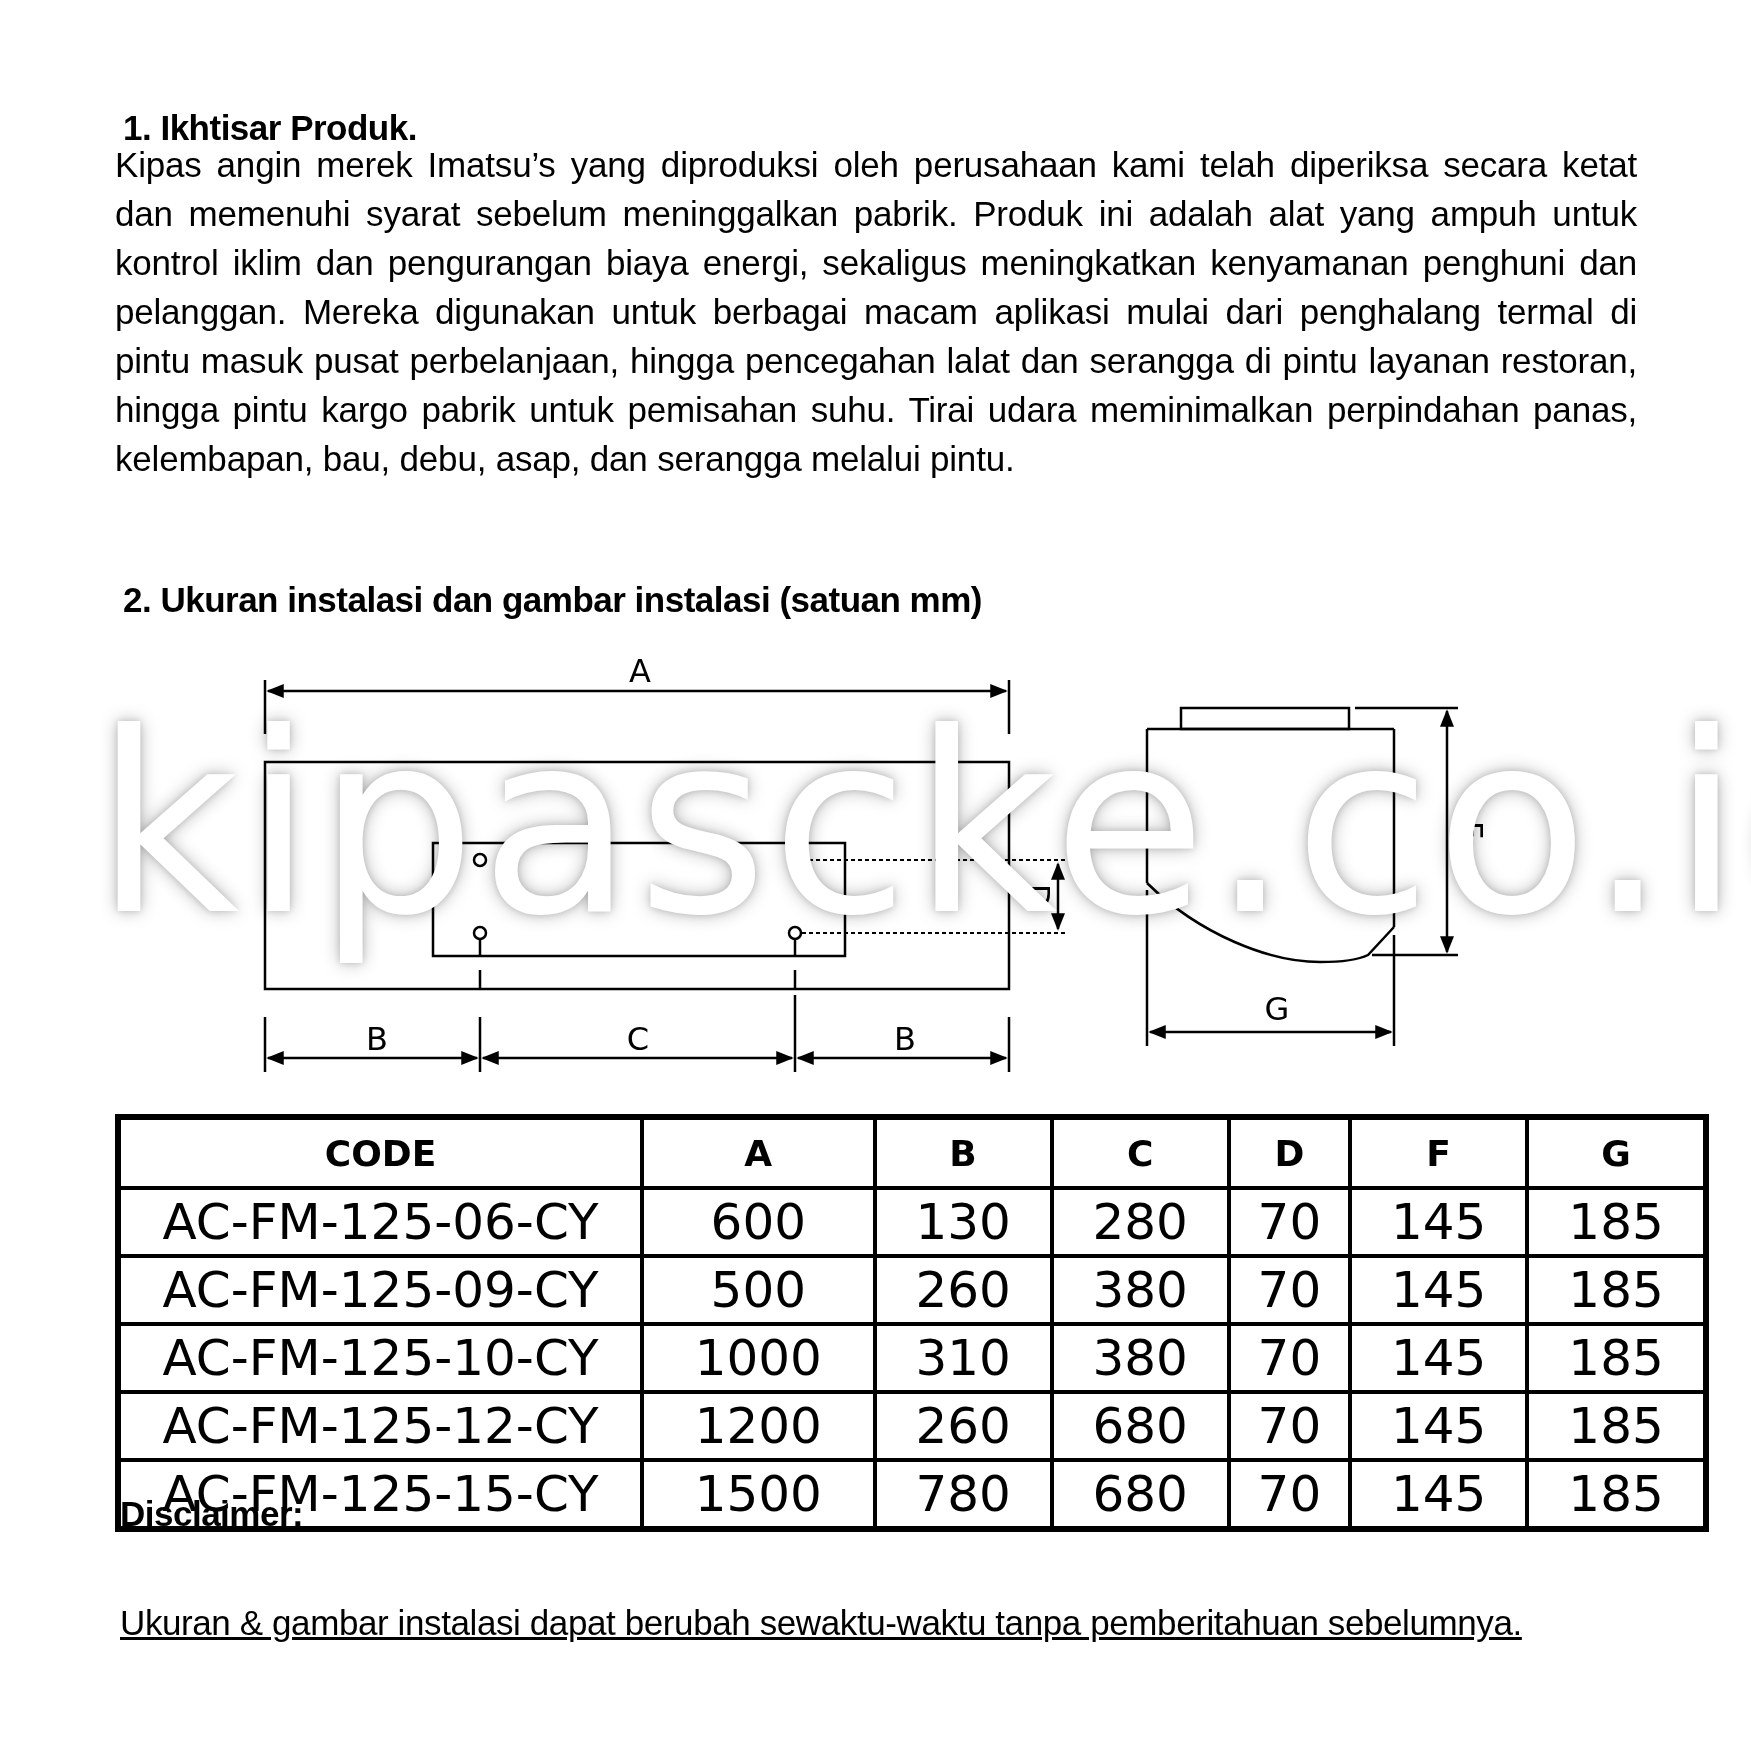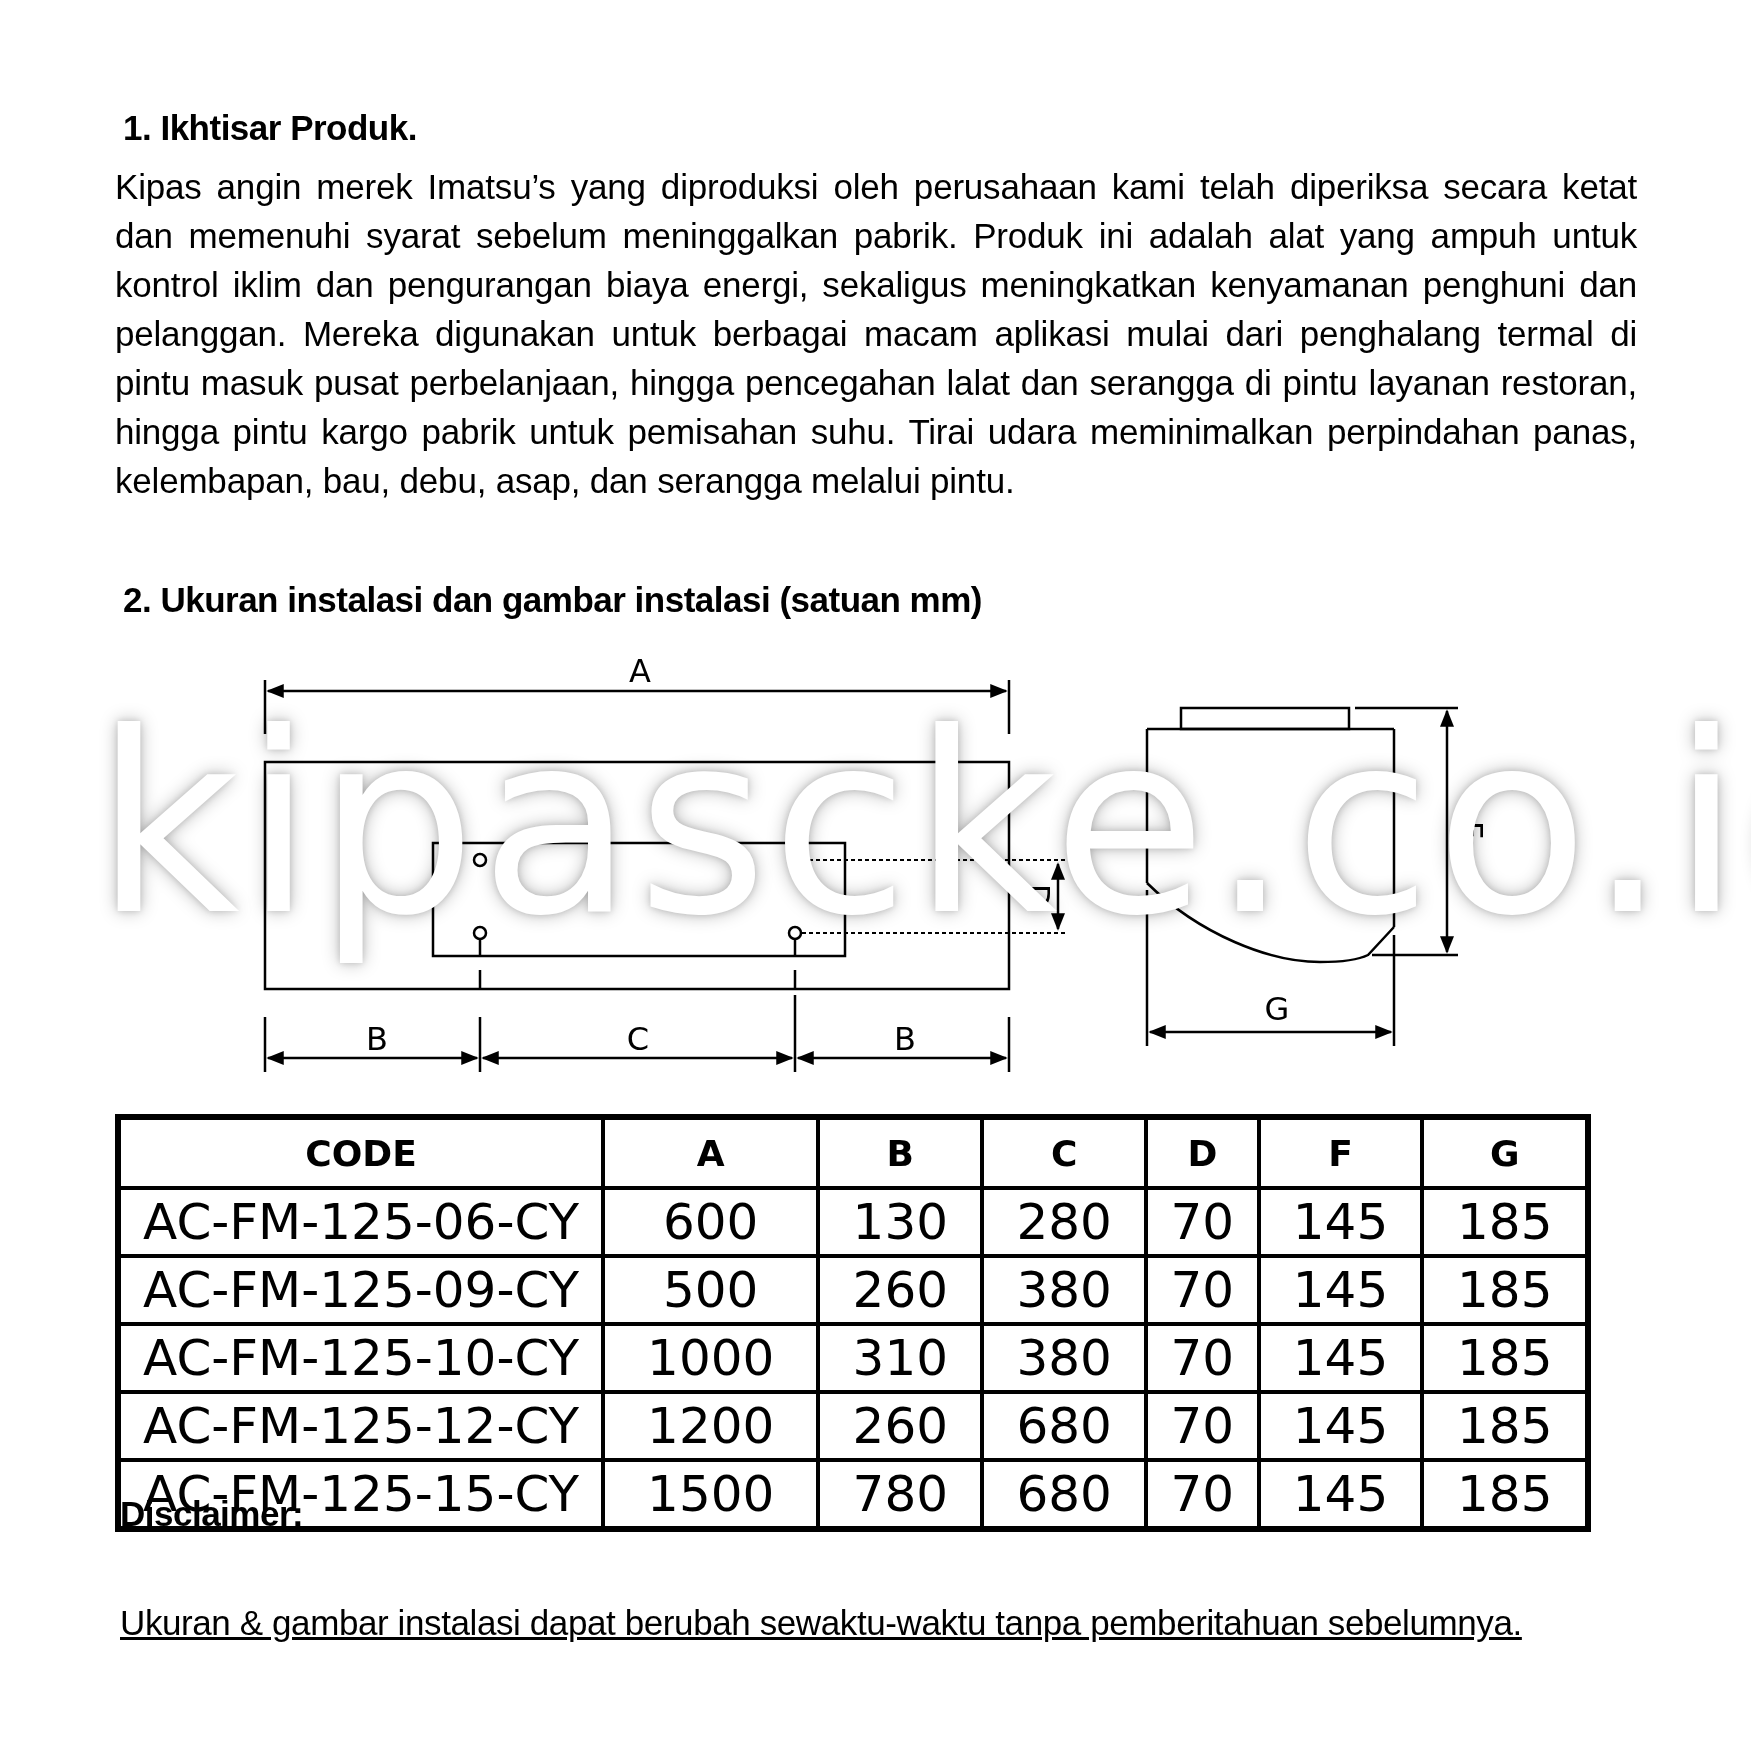--- a/index.html
+++ b/index.html
@@ -1,22 +1,22 @@
 <!DOCTYPE html>
 <html><head>
 <meta charset="utf-8">
 <style>
   html, body { margin:0; padding:0; background:#ffffff; }
   body { width:1751px; height:1750px; position:relative; overflow:hidden; font-family:"Liberation Sans", sans-serif; color:#000; }
   .h { position:absolute; left:123px; font-weight:bold; font-size:35px; letter-spacing:-0.5px; }
-  .para { position:absolute; left:115px; top:162px; width:1522px; font-size:35px; line-height:49px; text-align:justify; letter-spacing:-0.2px; }
+  .para { position:absolute; left:115px; top:140px; width:1522px; font-size:35px; line-height:49px; text-align:justify; letter-spacing:-0.2px; }
   .drawing { position:absolute; left:0; top:640px; width:1751px; height:460px; }
   .watermark { position:absolute; left:95px; top:700px; font-size:250px; font-family:"DejaVu Sans", sans-serif; color:#ffffff; letter-spacing:4px;
                text-shadow: 0 0 18px rgba(0,0,0,0.28), 0 0 6px rgba(0,0,0,0.15); pointer-events:none; line-height:1; white-space:nowrap; }
-  table.spec { position:absolute; left:115px; top:1114px; width:1476px; height:413px; border-collapse:collapse; border:6px solid #000; }
+  table.spec { position:absolute; left:115px; top:1114px; width:1594px; height:413px; border-collapse:collapse; border:6px solid #000; }
   table.spec th, table.spec td { border:4px solid #000; text-align:center; font-family:"DejaVu Sans", sans-serif; }
   table.spec th { font-size:36px; font-weight:bold; height:64px; }
   table.spec td { font-size:50px; font-weight:normal; height:62px; }
   .disc-title { position:absolute; left:120px; top:1494px; font-size:35px; font-weight:bold; letter-spacing:-0.5px; }
   .disc-text { position:absolute; left:120px; top:1603px; font-size:35px; letter-spacing:-0.4px;text-decoration:underline; }
   .dimlbl { font-family:"DejaVu Sans", sans-serif; font-size:32px; }
 </style>
 </head>
 <body>
 

